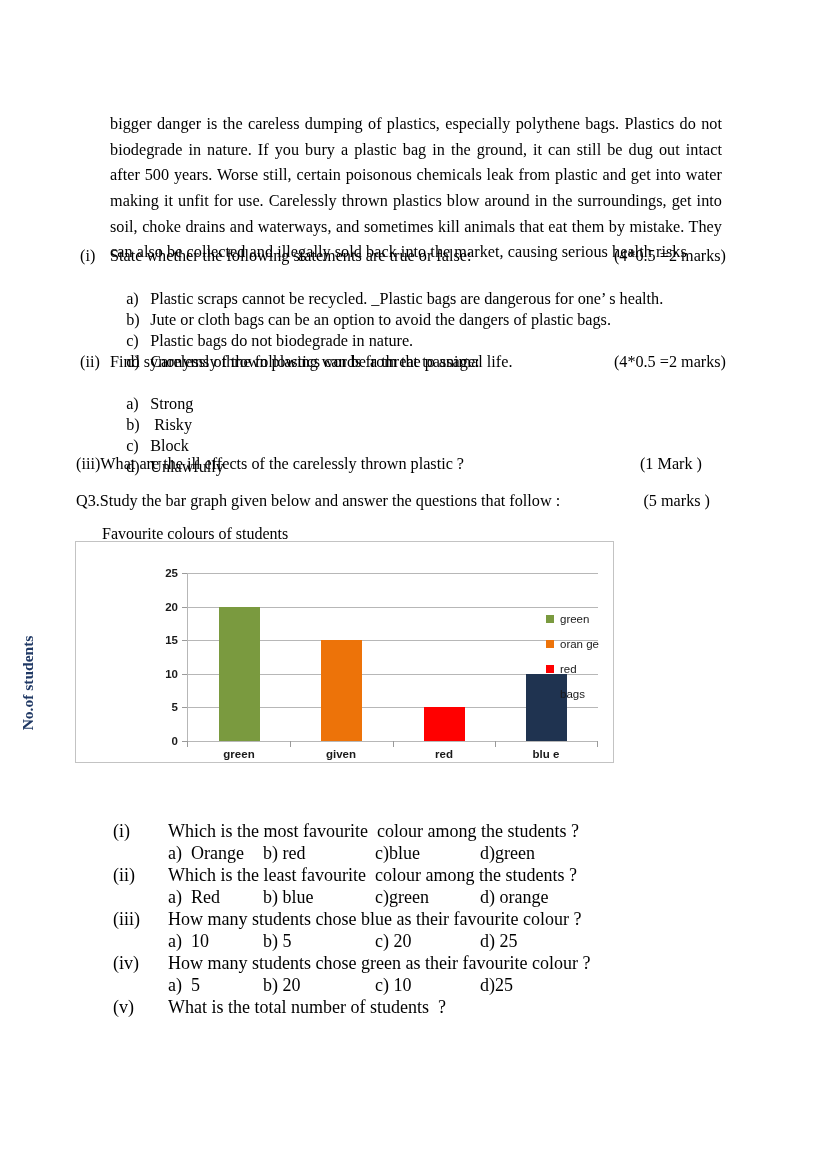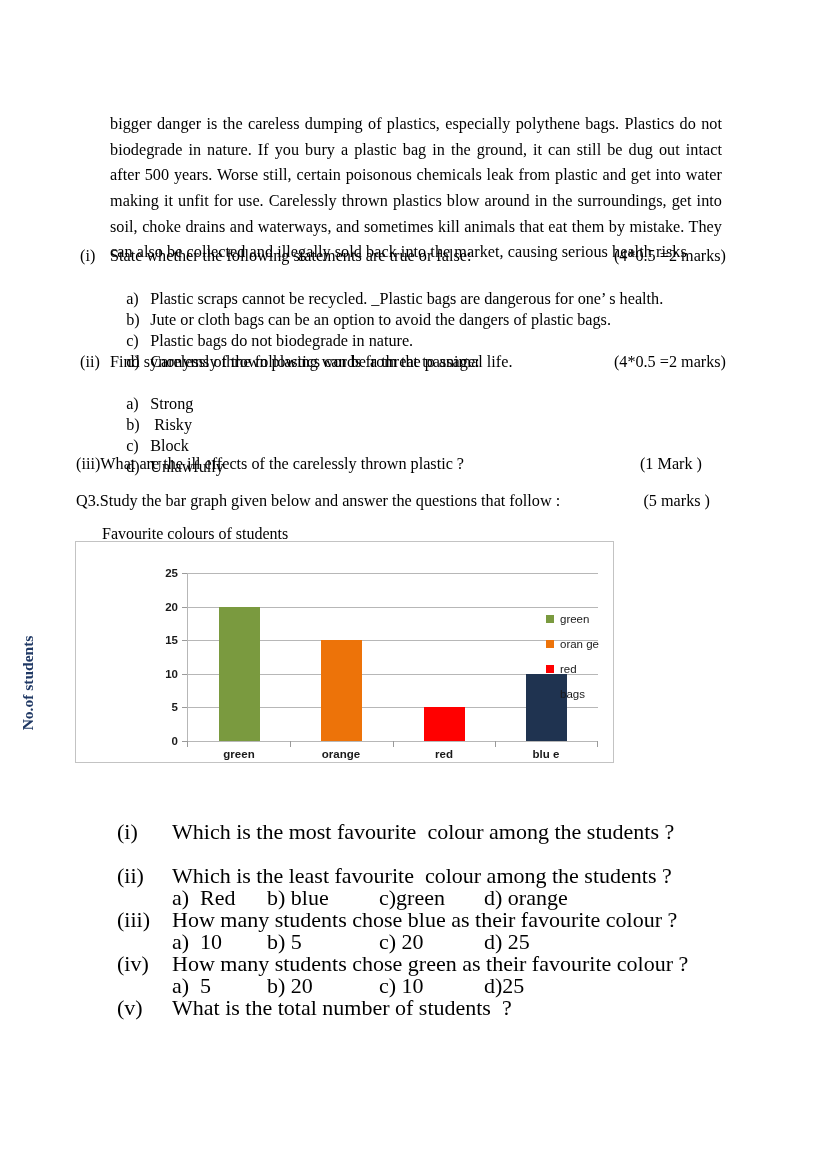--- a/index.html
+++ b/index.html
@@ -31,21 +31,21 @@
     font-size: 16.2px;
     line-height: 25.6px;
     text-align: justify;
     text-justify: inter-word;
     letter-spacing: 0.05px;
   }
 
   
   .qline {
     position: absolute;
-    font-size: 22px;
+    font-size: 18px;
     line-height: 21px;
     white-space: pre;
   }
   .qrow {
     position: absolute;
     display: flex;
     width: 646px;
     font-size: 16.2px;
     line-height: 21px;
   }
@@ -299,21 +299,21 @@
       <div class="xtick-sep" style="left:410px;"></div>
 
       <div class="bar" id="bar0" style="left: 32px; width: 41px; height: 80%; background: rgb(122, 154, 63);"></div>
       <div class="bar" id="bar1" style="left: 134px; width: 41px; height: 60%; background: rgb(237, 115, 9);"></div>
       <div class="bar" id="bar2" style="left: 237px; width: 41px; height: 20%; background: rgb(255, 0, 0);"></div>
       <div class="bar" id="bar3" style="left: 339px; width: 41px; height: 40%; background: rgb(31, 51, 80);"></div>
     </div>
 
     <div class="xlabels">
       <div class="xlabel" style="left:52px;">green</div>
-      <div class="xlabel" style="left:154px;">orange</div>
+      <div class="xlabel" style="left:154px;">given</div>
       <div class="xlabel" style="left:257px;">red</div>
       <div class="xlabel" style="left:359px;">blu e</div>
     </div>
 
     <div class="legend">
       <div class="legend-item">
         <span class="swatch" id="sw0" style="background: rgb(122, 154, 63);"></span>
         <span class="legend-label">green</span>
       </div>
       <div class="legend-item">
@@ -327,20 +327,23 @@
       <div class="legend-item">
         <span class="swatch" id="sw3" style="background: rgb(31, 51, 80);"></span>
         <span class="legend-label">bags</span>
       </div>
     </div>
   </div>
 
   <div class="qline" style="left:95px; top:800px;">
     <span style="display:inline-block;width:55px;">(i)</span><span>Which is the most favourite  colour among the students ?</span>
   </div>
+  <div class="qline" style="left:150px; top:822px;">
+    <span style="display:inline-block;width:95px;">a)  Orange</span><span style="display:inline-block;width:112px;">b) red</span><span style="display:inline-block;width:105px;">c)blue</span><span>d)green</span>
+  </div>
 
   <div class="qline" style="left:95px; top:844px;">
     <span style="display:inline-block;width:55px;">(ii)</span><span>Which is the least favourite  colour among the students ?</span>
   </div>
   <div class="qline" style="left:150px; top:866px;">
     <span style="display:inline-block;width:95px;">a)  Red</span><span style="display:inline-block;width:112px;">b) blue</span><span style="display:inline-block;width:105px;font-family:Liberation Serif, serif;">c)green</span><span>d) orange</span>
   </div>
 
   <div class="qline" style="left:95px; top:888px;">
     <span style="display:inline-block;width:55px;">(iii)</span><span>How many students chose blue as their favourite colour ?</span>

